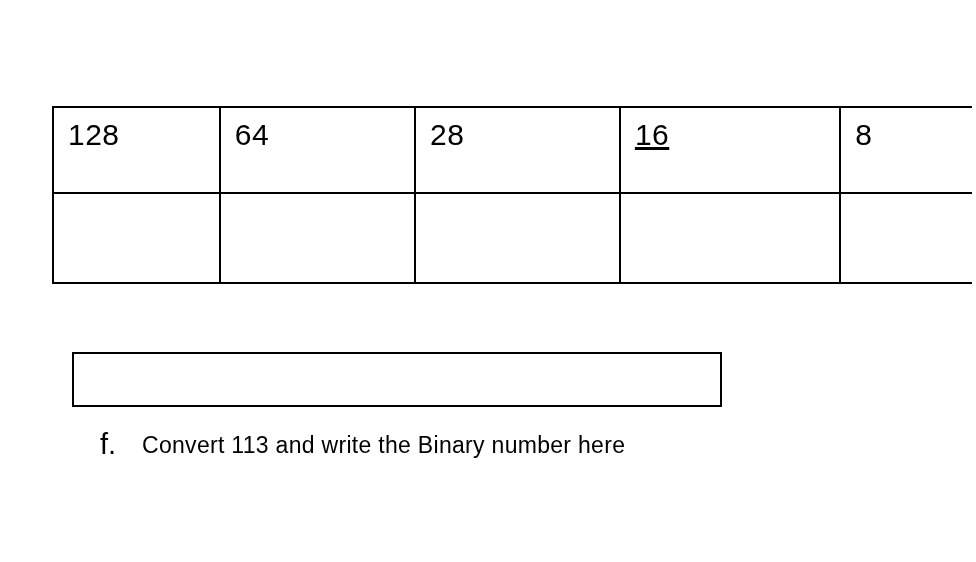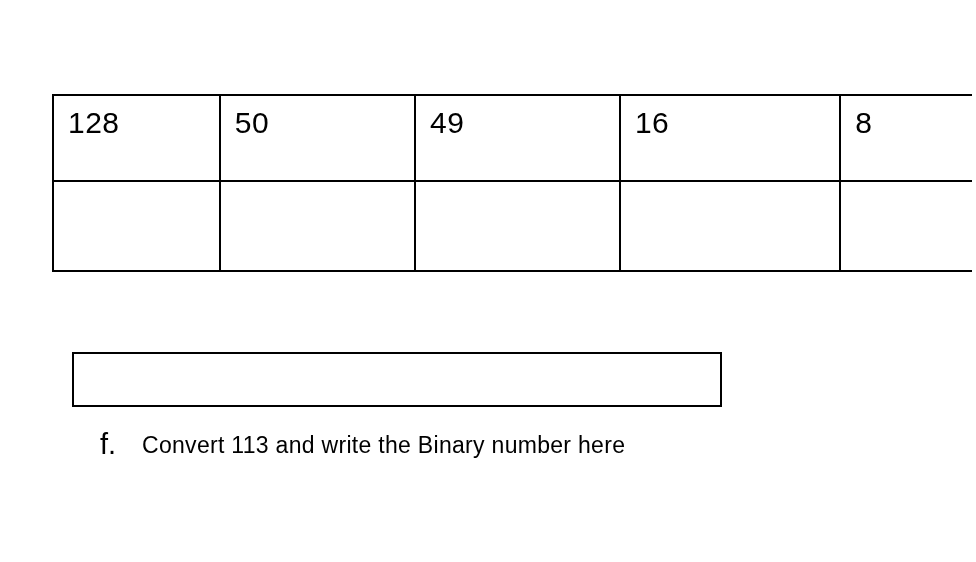--- a/index.html
+++ b/index.html
@@ -11,40 +11,40 @@
       font-family: "Century Gothic", "Futura", "Avant Garde", sans-serif;
       font-size: 28px;
       color: #000;
       background: #fff;
       width: 976px;
       height: 562px;
       position: relative;
     }
     .conversion-table {
       position: absolute;
-      top: 94px;
+      top: 106px;
       left: 52px;
       border-collapse: collapse;
       width: 920px;
     }
     .conversion-table td {
       border: 2px solid #000;
       height: 90px;
       padding: 10px 14px;
       vertical-align: top;
       font-size: 30px;
       letter-spacing: 0.5px;
     }
     .conversion-table tr:first-child td {
       height: 86px;
     }
     .conversion-table .col-128 { width: 170px; }
     .conversion-table .col-64 { width: 200px; }
     .conversion-table .col-32 { width: 210px; }
-    .conversion-table .col-16 { width: 226px; }
+    .conversion-table .col-16 { width: 226px; text-decoration: underline; }
     .conversion-table .col-8 { width: 135px; border-right: none; }
 
     .answer-box {
       position: absolute;
       top: 352px;
       left: 72px;
       width: 650px;
       height: 55px;
       border: 2px solid #000;
       background: #fff;
@@ -70,22 +70,22 @@
       letter-spacing: 0.3px;
     }
   </style>
 </head>
 <body>
 
 <table class="conversion-table">
   <tbody>
       <tr>
     <td class="col-128">128</td>
-    <td class="col-64">50</td>
-    <td class="col-32">49</td>
+    <td class="col-64">64</td>
+    <td class="col-32">28</td>
     <td class="col-16">16</td>
     <td class="col-8">8</td>
   </tr>
   <tr>
     <td class="col-128"></td>
     <td class="col-64"></td>
     <td class="col-32"></td>
     <td class="col-16"></td>
     <td class="col-8"></td>
   </tr>

